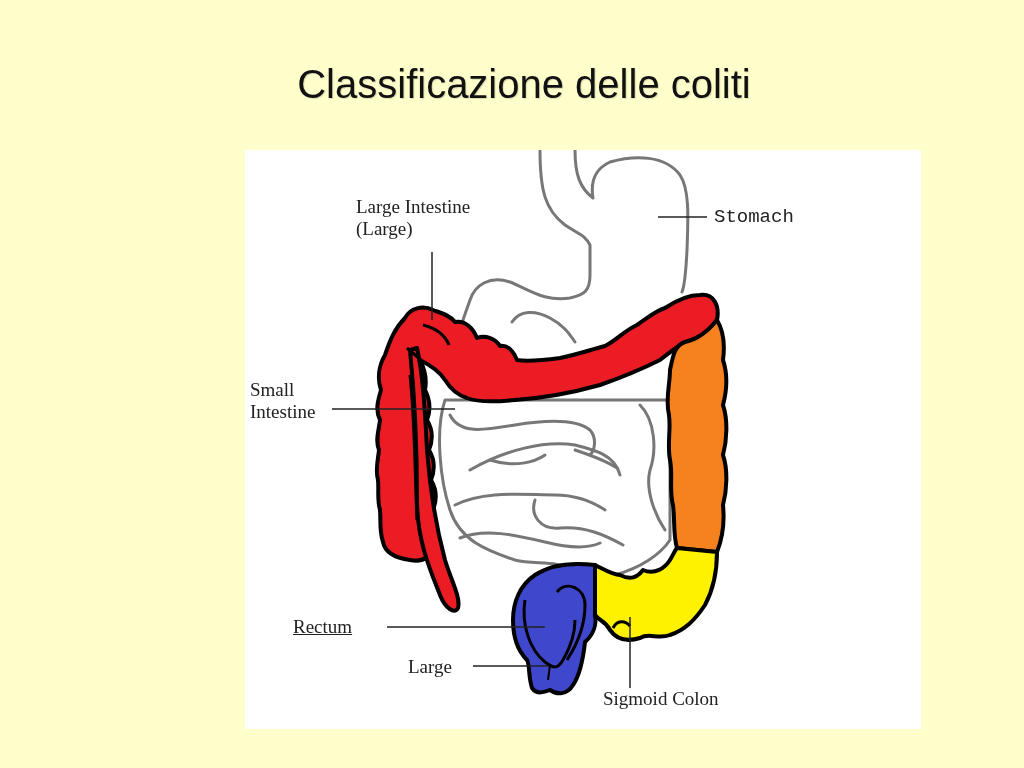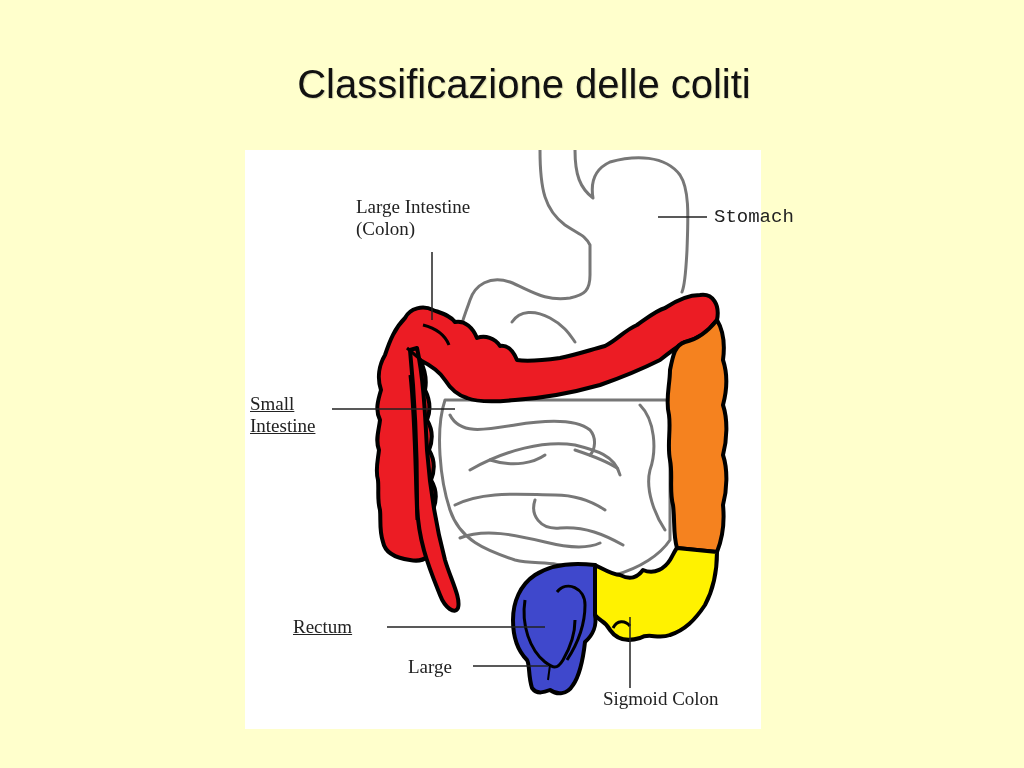--- a/index.html
+++ b/index.html
@@ -13,21 +13,21 @@
     position:absolute; left:0; top:62px; width:1024px;
     text-align:center;
     font-family:"Liberation Sans", sans-serif;
     font-size:40px; color:#111;
     letter-spacing:0px;
     text-shadow: 1px 1px 1px rgba(0,0,0,0.15);
     margin-left: 12px;
   }
   .panel {
     position:absolute; left:245px; top:150px;
-    width:516px; height:579px;
+    width:676px; height:579px;
     background:#FFFFFF;
   }
   .panel svg { position:absolute; left:0; top:0; }
   .lbl {
     position:absolute;
     font-family:"Liberation Serif", serif;
     font-size:19px; color:#222; line-height:22px;
     white-space:nowrap;
   }
 </style>
@@ -155,23 +155,23 @@
       <line x1="413" y1="67" x2="462" y2="67"></line>
       <line x1="87" y1="259" x2="210" y2="259"></line>
       <line x1="142" y1="477" x2="300" y2="477"></line>
       <line x1="228" y1="516" x2="303" y2="516"></line>
       <line x1="385" y1="467" x2="385" y2="538"></line>
     </g>
   </svg>
 
   <div class="lbl" style="left:111px; top:46px;">
     <div>Large Intestine</div>
-    <div>(Colon)</div>
+    <div>(Large)</div>
   </div>
   <div class="lbl" style="left:469px; top:56px;font-family:Liberation Mono, monospace;">Stomach</div>
-  <div class="lbl" style="left:5px; top:243px;text-decoration:underline;">
+  <div class="lbl" style="left:5px; top:229px;">
     <div>Small</div>
     <div>Intestine</div>
   </div>
   <div class="lbl" style="left:48px; top:466px;text-decoration:underline;">Rectum</div>
   <div class="lbl" style="left:163px; top:506px;">Large</div>
   <div class="lbl" style="left:358px; top:538px;">Sigmoid Colon</div>
 </div>
 
 </body></html>

